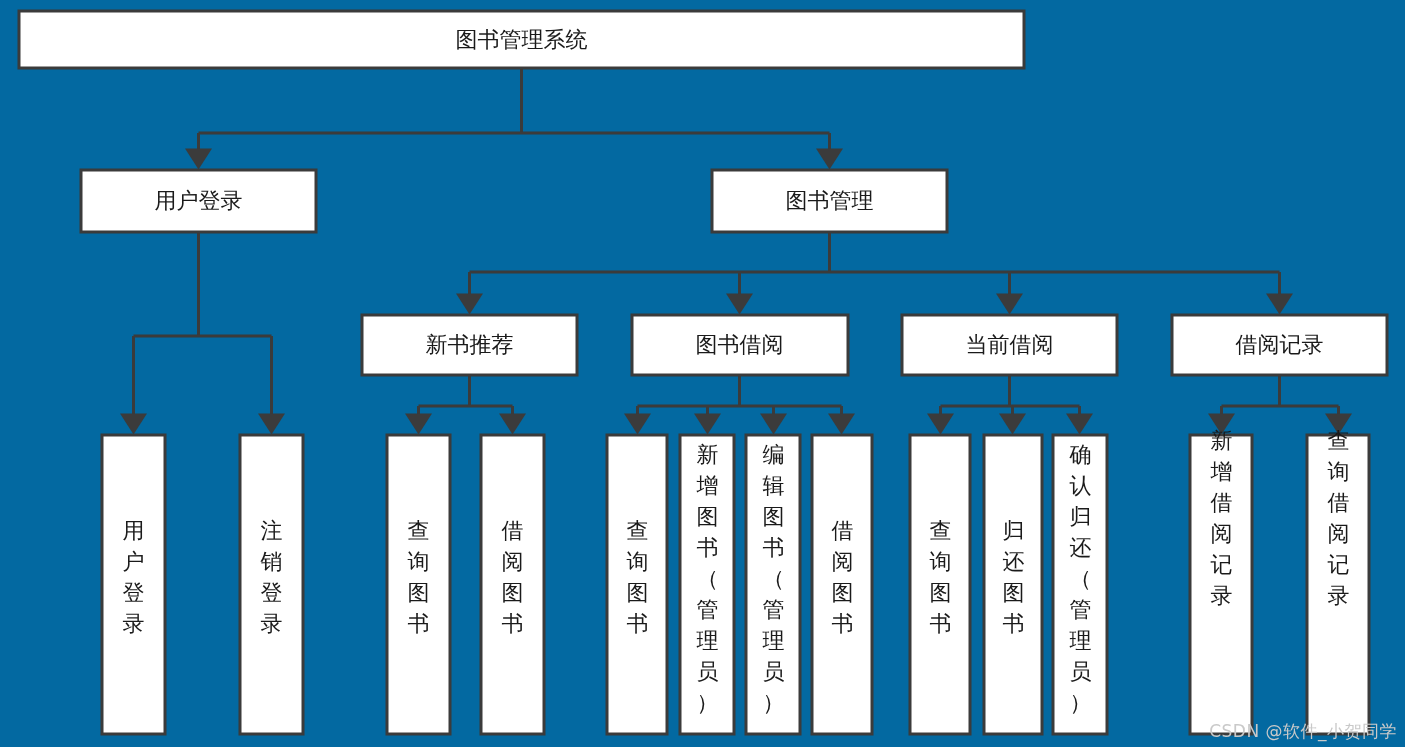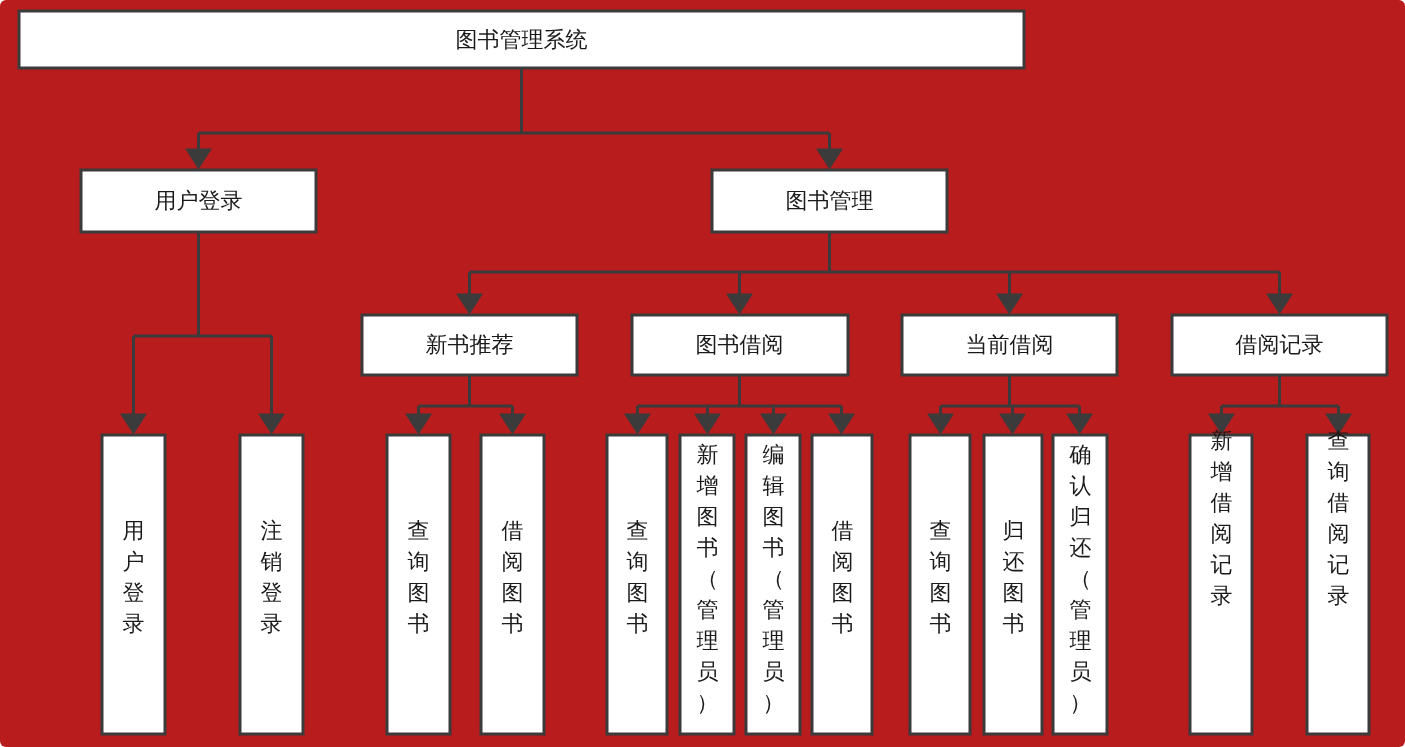--- a/index.html
+++ b/index.html
@@ -10,22 +10,21 @@
   body {
     width: 1405px;
     height: 747px;
     font-family: "DejaVu Sans", "Liberation Sans", sans-serif;
     overflow: hidden;
   }
   #diagram-root {
     position: relative;
     width: 1405px;
     height: 747px;
-    background: #b91c1c;
-    border-radius: 6px;
+    background: #0369a1;
   }
   svg.canvas {
     position: absolute;
     left: 0;
     top: 0;
     width: 1405px;
     height: 747px;
   }
   .node-rect {
     fill: #ffffff;
@@ -209,13 +208,14 @@
     <g>
       <rect class="node-rect" x="1190" y="435" width="62" height="299"></rect>
       <text class="node-text-vert" x="1221.5" y="525"><tspan x="1221.5" y="447.5">新</tspan><tspan x="1221.5" y="478.5">增</tspan><tspan x="1221.5" y="509.5">借</tspan><tspan x="1221.5" y="540.5">阅</tspan><tspan x="1221.5" y="571.5">记</tspan><tspan x="1221.5" y="602.5">录</tspan></text>
     </g>
     <g>
       <rect class="node-rect" x="1307" y="435" width="62" height="299"></rect>
       <text class="node-text-vert" x="1338.5" y="525"><tspan x="1338.5" y="447.5">查</tspan><tspan x="1338.5" y="478.5">询</tspan><tspan x="1338.5" y="509.5">借</tspan><tspan x="1338.5" y="540.5">阅</tspan><tspan x="1338.5" y="571.5">记</tspan><tspan x="1338.5" y="602.5">录</tspan></text>
     </g>
   </svg>
 
+  <div class="watermark">CSDN @软件_小贺同学</div>
 </div>
 
 </body></html>

